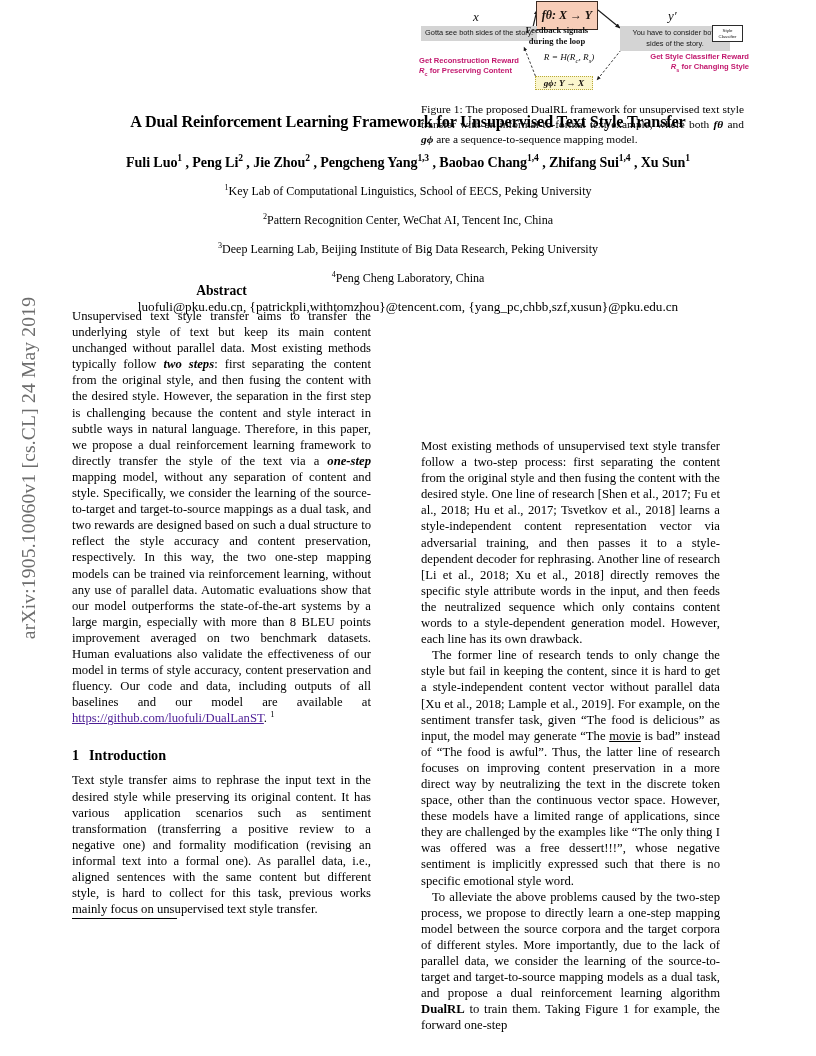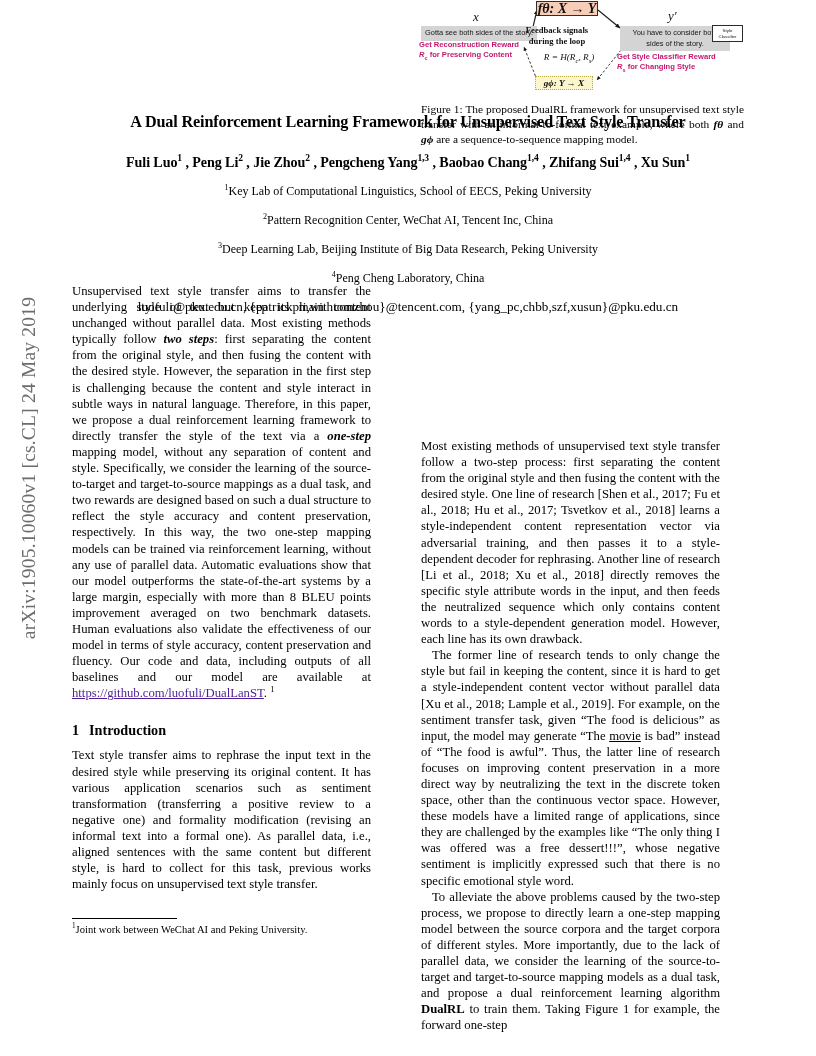--- a/index.html
+++ b/index.html
@@ -158,28 +158,28 @@
     position: absolute;
     left: 0; top: 0;
     width: 323px; height: 92px;
     overflow: visible;
   }
   .fig-el { position: absolute; }
 
   
   #node-f {
     left: 115px; top: 1px;
-    width: 62px; height: 15px;
+    width: 62px; height: 29px;
     background: #f7cdb8;
     border: 1.1px solid #3a2a22;
     display: flex; align-items: center; justify-content: center;
     font-family: "Liberation Serif", "DejaVu Serif", serif;
     font-style: italic;
     font-weight: bold;
-    font-size: 14px;
+    font-size: 12px;
     color: #16100c;
     box-sizing: border-box;
   }
   
   #node-g {
     left: 114px; top: 76px;
     width: 58px; height: 14px;
     background: #fbf6cd;
     border: 1.4px dotted #b8a93a;
     display: flex; align-items: center; justify-content: center;
@@ -247,22 +247,22 @@
   }
 
   
   .reward-cap {
     font-family: "Liberation Sans", "DejaVu Sans", sans-serif;
     font-weight: bold;
     font-size: 7.6px;
     line-height: 1.38;
     color: #c2186e;
   }
-  #reward-left  { left: -2px;  top: 40px; width: 125px; text-align: left; }
-  #reward-right { left: 196px; top: 52px; width: 132px; text-align: left; }
+  #reward-left  { left: -2px;  top: 56px; width: 125px; text-align: left; }
+  #reward-right { left: 196px; top: 52px; width: 132px; text-align: right; }
   .reward-cap .sub { font-size: 0.72em; vertical-align: sub; line-height: 0; }
   .reward-cap .ital { font-style: italic; }
 
   #figure-caption {
     margin-top: 10px;
     font-size: 11.4px;
     line-height: 1.30;
     text-align: justify;
   }
   #figure-caption .capnum { font-weight: normal; }
@@ -363,20 +363,21 @@
 
     <div id="figure-caption">
       <span class="capnum">Figure 1:</span><span> The proposed DualRL framework for unsupervised text style transfer with an informal-to-formal text example, where both </span><span class="mathit">fθ</span><span> and </span><span class="mathit">gϕ</span><span> are a sequence-to-sequence mapping model.</span>
     </div>
   </div>
 
   <div id="columns">
 
     <div class="col" id="col-left">
 
+      <div class="abstract-head">Abstract</div>
 
       <p class="body abstract-body"><span>Unsupervised text style transfer aims to transfer the underlying style of text but keep its main content unchanged without parallel data. Most existing methods typically follow </span><span class="bi">two steps</span><span>: first separating the content from the original style, and then fusing the content with the desired style. However, the separation in the first step is challenging because the content and style interact in subtle ways in natural language. Therefore, in this paper, we propose a dual reinforcement learning framework to directly transfer the style of the text via a </span><span class="bi">one-step</span><span> mapping model, without any separation of content and style. Specifically, we consider the learning of the source-to-target and target-to-source mappings as a dual task, and two rewards are designed based on such a dual structure to reflect the style accuracy and content preservation, respectively. In this way, the two one-step mapping models can be trained via reinforcement learning, without any use of parallel data. Automatic evaluations show that our model outperforms the state-of-the-art systems by a large margin, especially with more than 8 BLEU points improvement averaged on two benchmark datasets. Human evaluations also validate the effectiveness of our model in terms of style accuracy, content preservation and fluency. Our code and data, including outputs of all baselines and our model are available at </span><a class="link" href="#">https://github.com/luofuli/DualLanST</a><span>. </span><sup>1</sup></p>
 
       <h2 class="section-head">
         <span class="secnum">1</span><span>Introduction</span>
       </h2>
 
       <p class="body">Text style transfer aims to rephrase the input text in the desired style while preserving its original content. It has various application scenarios such as sentiment transformation (transferring a positive review to a negative one) and formality modification (revising an informal text into a formal one). As parallel data, i.e., aligned sentences with the same content but different style, is hard to collect for this task, previous works mainly focus on unsupervised text style transfer.</p>
     </div>
 
@@ -385,16 +386,15 @@
       <p class="body">Most existing methods of unsupervised text style transfer follow a two-step process: first separating the content from the original style and then fusing the content with the desired style. One line of research [Shen et al., 2017; Fu et al., 2018; Hu et al., 2017; Tsvetkov et al., 2018] learns a style-independent content representation vector via adversarial training, and then passes it to a style-dependent decoder for rephrasing. Another line of research [Li et al., 2018; Xu et al., 2018] directly removes the specific style attribute words in the input, and then feeds the neutralized sequence which only contains content words to a style-dependent generation model. However, each line has its own drawback.</p>
 
       <p class="body"><span>The former line of research tends to only change the style but fail in keeping the content, since it is hard to get a style-independent content vector without parallel data [Xu </span><span class="it">et al.</span><span>, 2018; Lample </span><span class="it">et al.</span><span>, 2019]. For example, on the sentiment transfer task, given “</span><span class="it">The food is delicious</span><span>” as input, the model may generate “</span><span class="it">The </span><span class="it uline">movie</span><span class="it"> is bad</span><span>” instead of “</span><span class="it">The food is awful</span><span>”. Thus, the latter line of research focuses on improving content preservation in a more direct way by neutralizing the text in the discrete token space, other than the continuous vector space. However, these models have a limited range of applications, since they are challenged by the examples like “</span><span class="it">The only thing I was offered was a free dessert!!!</span><span>”, whose negative sentiment is implicitly expressed such that there is no specific emotional style word.</span></p>
 
       <p class="body"><span>To alleviate the above problems caused by the two-step process, we propose to directly learn a one-step </span><span class="it">mapping</span><span> model between the source corpora and the target corpora of different styles. More importantly, due to the lack of parallel data, we consider the learning of the source-to-target and target-to-source mapping models as a dual task, and propose a dual reinforcement learning algorithm </span><span class="bf">DualRL</span><span> to train them. Taking Figure 1 for example, the forward one-step</span></p>
     </div>
   </div>
 
   <div id="footnote">
     <div id="footnote-rule"></div>
-    <p id="footnote-text"><sup>1</sup><span>Joint work between WeChat AI and Peking University.</span></p>
   </div>
 
 </div>
 
 </body></html>

